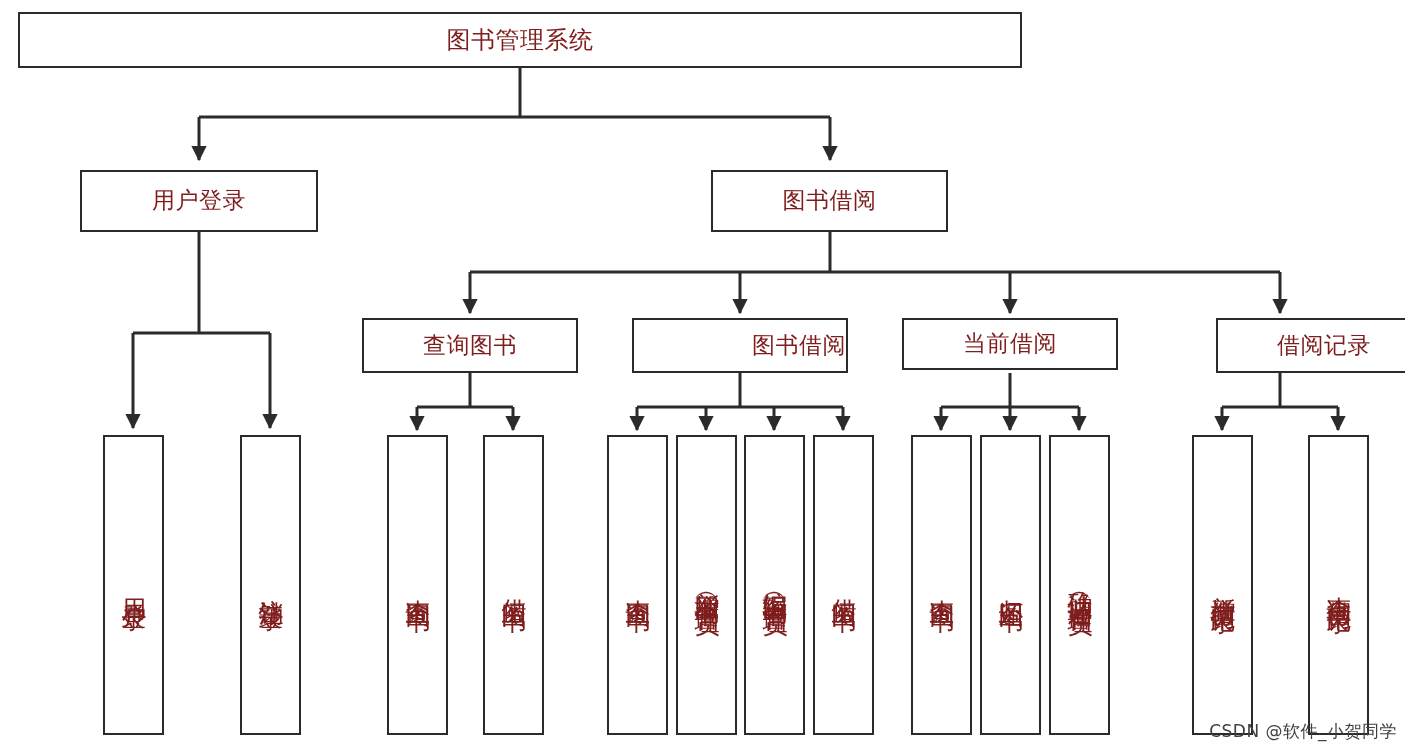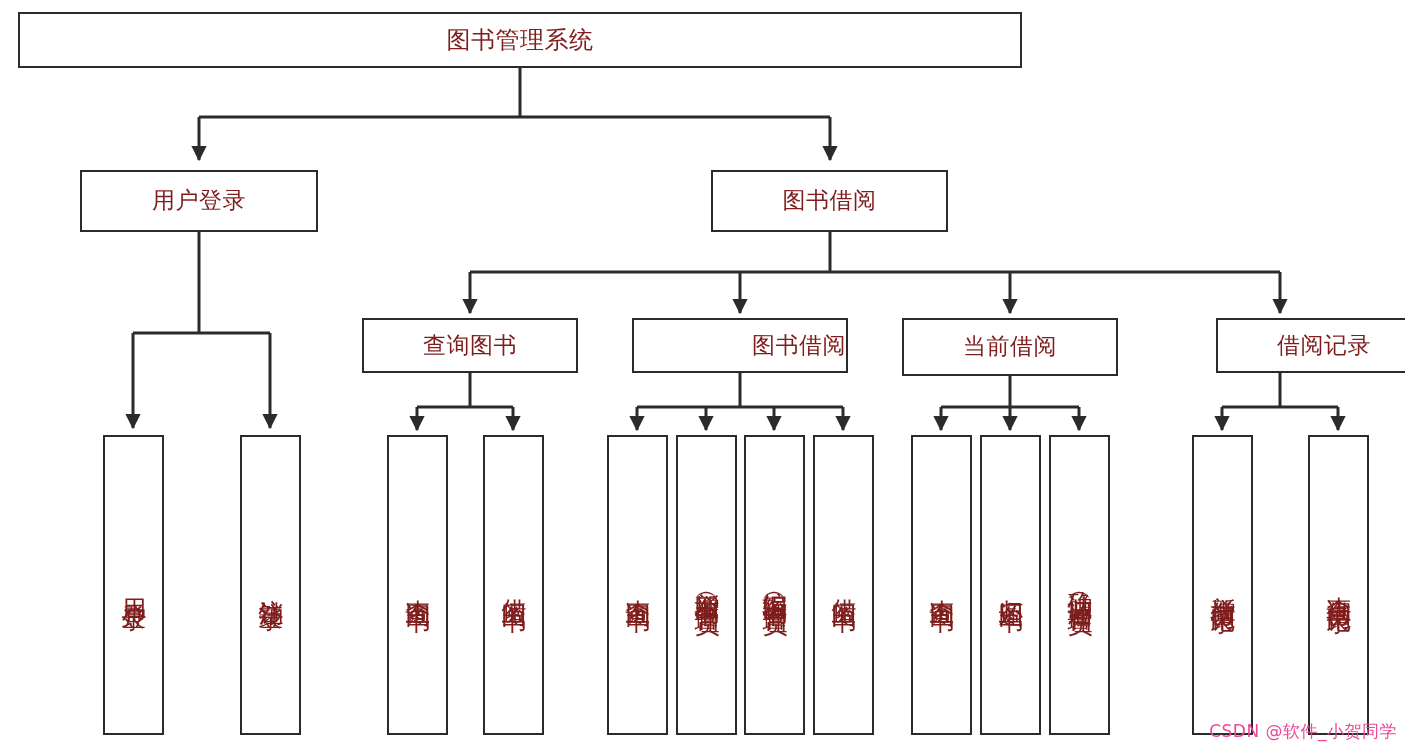--- a/index.html
+++ b/index.html
@@ -62,21 +62,21 @@
     font-size: 25px;
     line-height: 1.12;
     letter-spacing: 3px;
     max-height: 100%;
   }
   #watermark {
     position: absolute;
     right: 8px;
     bottom: 4px;
     font-size: 17px;
-    color: #ec4899;
+    color: #404040;
     letter-spacing: 0.5px;
     white-space: nowrap;
   }
 </style>
 </head>
 <body>
 
 <div id="diagram-canvas">
 
   <svg id="connector-layer" viewBox="0 0 1405 747" width="1405" height="747">
@@ -139,21 +139,21 @@
   <div class="node horiz" style="left:711px; top:170px; width:237px; height:62px;">
     <span class="node-label">图书借阅</span>
   </div>
 
   <div class="node horiz" style="left:362px; top:318px; width:216px; height:55px;">
     <span class="node-label">查询图书</span>
   </div>
   <div class="node horiz" style="left:632px; top:318px; width:216px; height:55px;justify-content:flex-end;">
     <span class="node-label">图书借阅</span>
   </div>
-  <div class="node horiz" style="left:902px; top:318px; width:216px; height:58px;">
+  <div class="node horiz" style="left:902px; top:318px; width:216px; height:52px;">
     <span class="node-label">当前借阅</span>
   </div>
   <div class="node horiz" style="left:1216px; top:318px; width:216px; height:55px;">
     <span class="node-label">借阅记录</span>
   </div>
 
   <div class="node vert" style="left:103px; top:435px; width:61px; height:300px;">
     <span class="node-label">用户登录</span>
   </div>
   <div class="node vert" style="left:240px; top:435px; width:61px; height:300px;">

